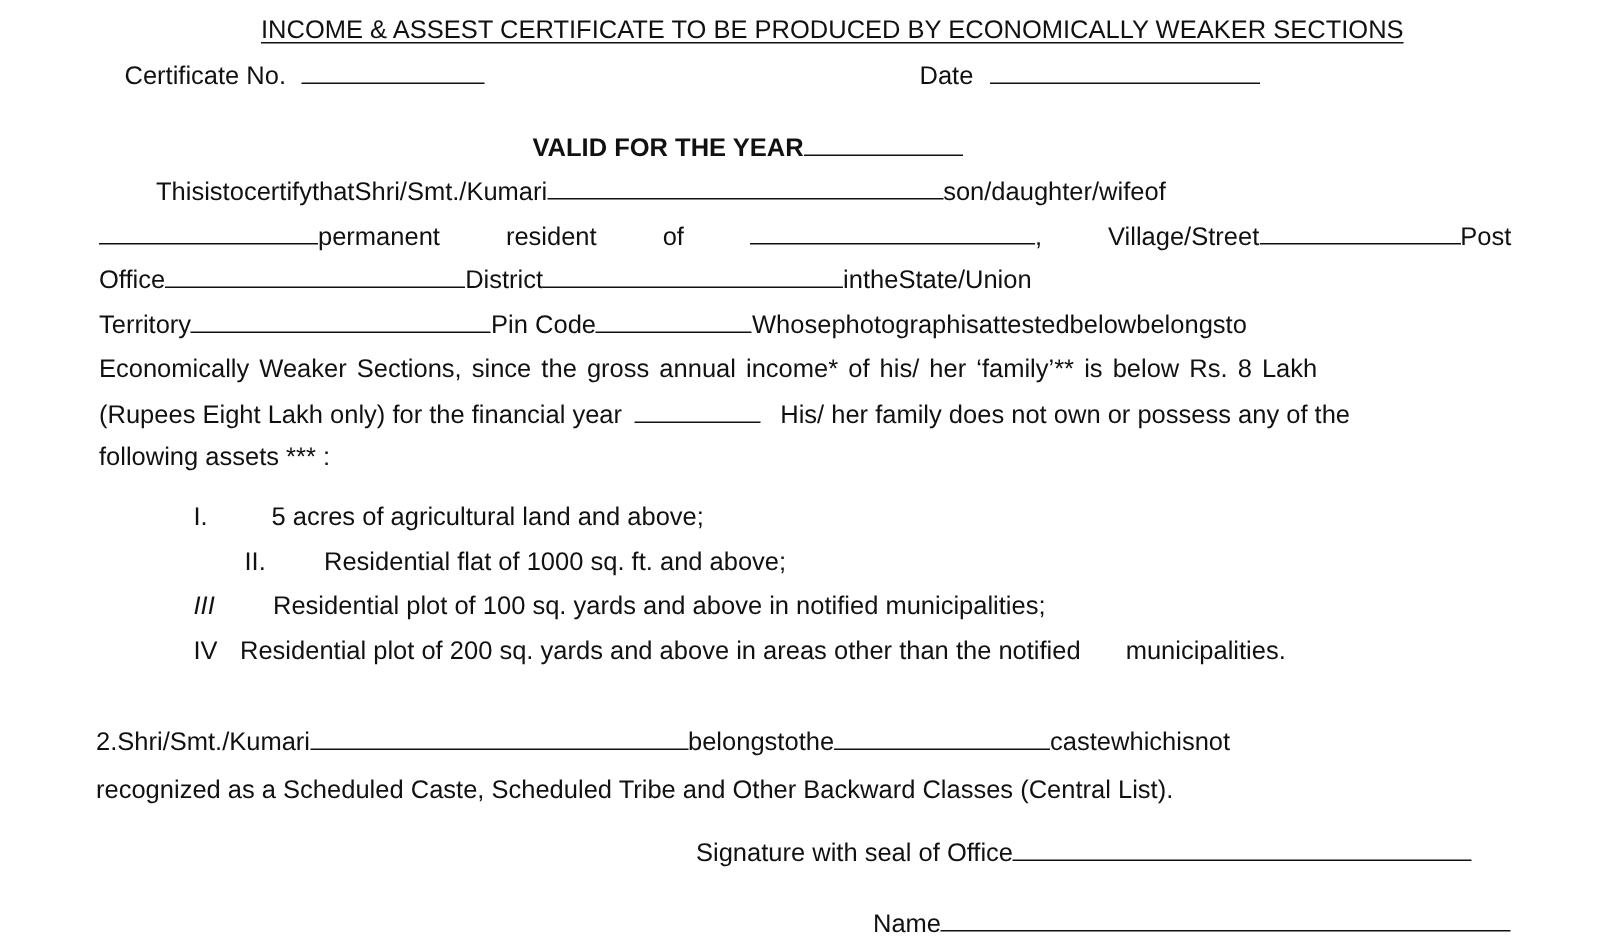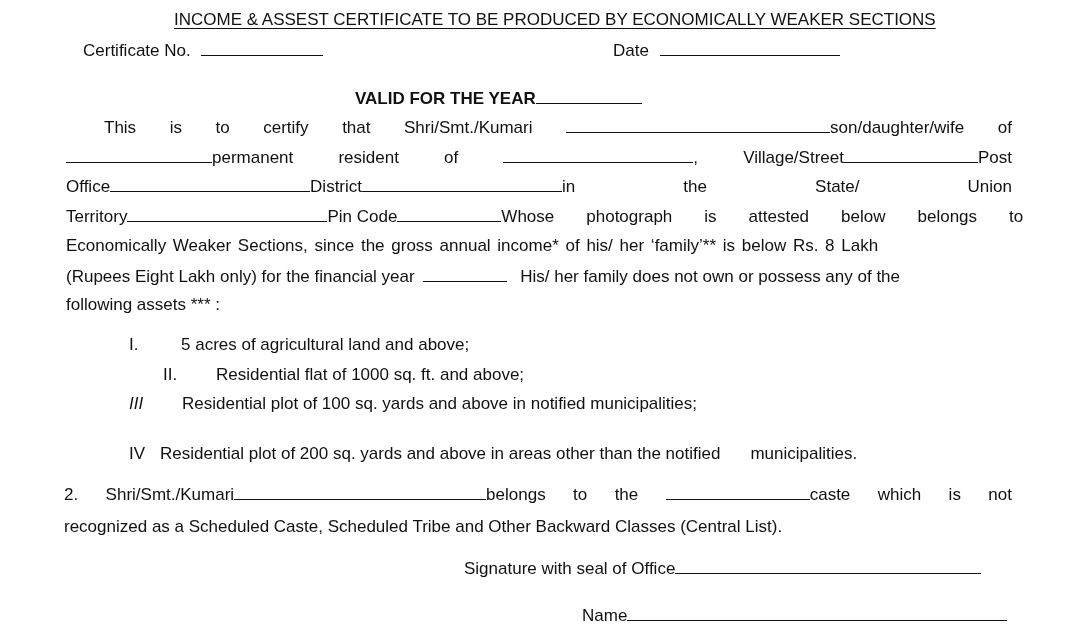--- a/index.html
+++ b/index.html
@@ -1,19 +1,19 @@
 <!DOCTYPE html>
 <html><head>
 <meta charset="utf-8">
 <style>
   html, body { margin:0; padding:0; background:#ffffff; }
   body { width:1079px; height:630px; position:relative; overflow:hidden;
          font-family:"Liberation Sans", sans-serif; color:#111111; font-size:17px; }
   .ln { position:absolute; white-space:nowrap; line-height:22px; }
-  .just { position:absolute; display:flex; justify-content:space-between; align-items:baseline; white-space:nowrap; line-height:22px; }
+  .just { position:absolute; display:flex; align-items:baseline; white-space:nowrap; line-height:22px; }
   .blank { display:inline-block; border-bottom:1.6px solid #111; height:16px; vertical-align:baseline; }
   .title { text-decoration:underline; text-underline-offset:3px; }
   .bold { font-weight:bold; }
   .num { display:inline-block; }
 </style>
 </head>
 <body>
 
 <div class="ln title" style="left:174px; top:9px;">INCOME &amp; ASSEST CERTIFICATE TO BE PRODUCED BY ECONOMICALLY WEAKER SECTIONS</div>
 
@@ -49,21 +49,21 @@
   <span><span>Village/Street</span><span class="blank" style="width:134px;"></span><span>Post</span></span>
 </div>
 
 <div class="just" style="left:66px; width:946px; top:175px;">
   <span><span>Office</span><span class="blank" style="width:200px;"></span><span>District</span><span class="blank" style="width:200px;"></span><span>in</span></span>
   <span>the</span>
   <span>State/</span>
   <span>Union</span>
 </div>
 
-<div class="just" style="left:66px; width:946px; top:205px;gap:32px;">
+<div class="just" style="left:66px; width:946px; top:205px;">
   <span><span>Territory</span><span class="blank" style="width:200px;"></span><span>Pin Code</span><span class="blank" style="width:104px;"></span><span>Whose</span></span>
   <span>photograph</span>
   <span>is</span>
   <span>attested</span>
   <span>below</span>
   <span>belongs</span>
   <span>to</span>
 </div>
 
 <div class="ln" style="left:66px; top:235px; width:946px; word-spacing:2px;">Economically Weaker Sections, since the gross annual income* of his/ her ‘family’** is below Rs. 8 Lakh</div>
@@ -79,21 +79,21 @@
 <div class="ln" style="left:129px; top:334px;">
   <span class="num" style="width:52px;">I.</span><span>5 acres of agricultural land and above;</span>
 </div>
 <div class="ln" style="left:129px; top:364px;margin-left:34px;">
   <span class="num" style="width:53px;">II.</span><span>Residential flat of 1000 sq. ft. and above;</span>
 </div>
 <div class="ln" style="left:129px; top:393px;">
   <span class="num" style="width:53px;font-style:italic;">III</span><span>Residential plot of 100 sq. yards and above in notified municipalities;</span>
 </div>
 <div class="ln" style="left:129px; top:423px;">
-  <span class="num" style="width:31px;margin-top:20px;">IV</span><span>Residential plot of 200 sq. yards and above in areas other than the notified</span><span style="margin-left:30px;">municipalities.</span>
+  <span class="num" style="width:31px;">IV</span><span>Residential plot of 200 sq. yards and above in areas other than the notified</span><span style="margin-left:30px;">municipalities.</span>
 </div>
 
 <div class="just" style="left:64px; width:948px; top:483px;">
   <span>2.</span>
   <span><span>Shri/Smt./Kumari</span><span class="blank" style="width:252px;"></span><span>belongs</span></span>
   <span>to</span>
   <span>the</span>
   <span><span class="blank" style="width:144px;"></span><span>caste</span></span>
   <span>which</span>
   <span>is</span>

